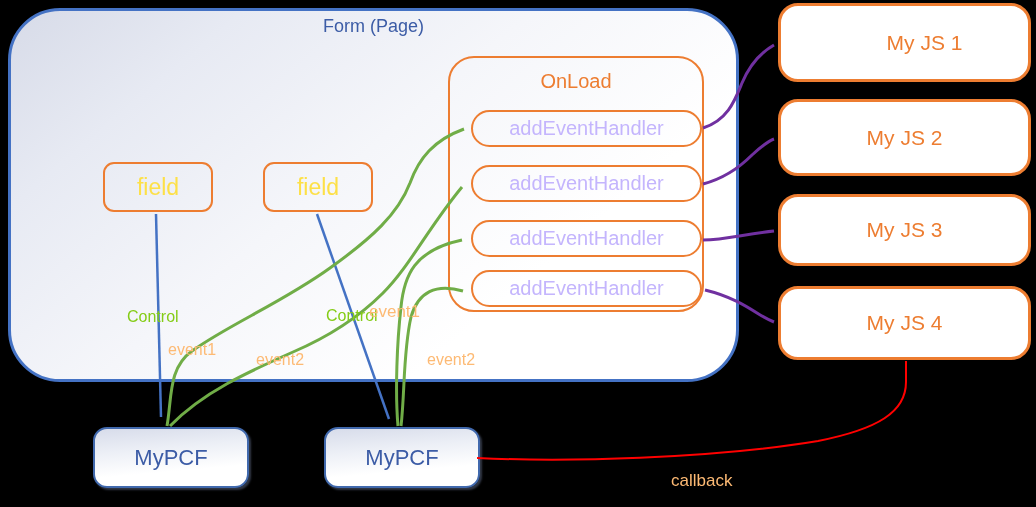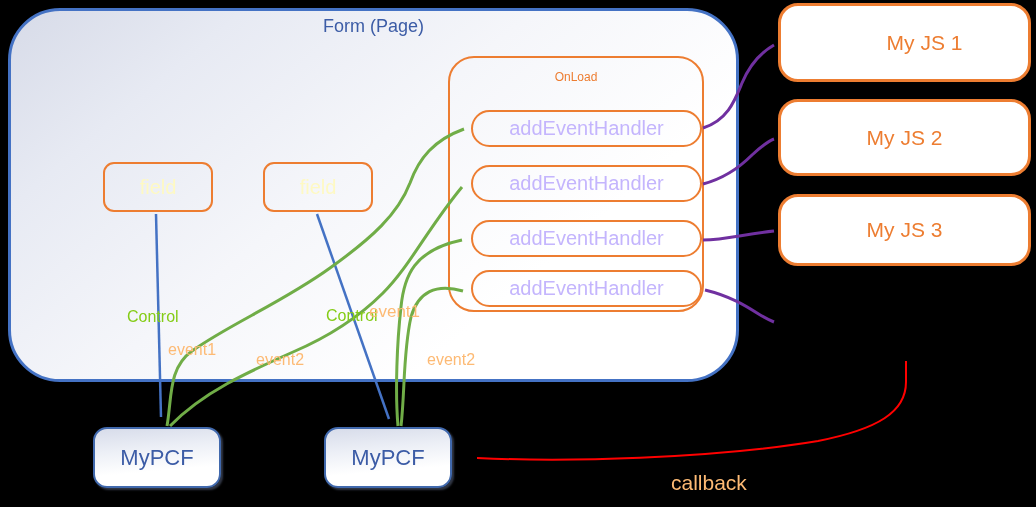--- a/index.html
+++ b/index.html
@@ -18,73 +18,73 @@
     border:3px solid #4472C4; border-radius:52px;
     background:linear-gradient(140deg,#d7dbe8 0%,#e7eaf3 20%,#f5f6fa 45%,#ffffff 72%);
   }
   .form-title {
     position:absolute; left:8px; top:16px; width:731px; text-align:center;
     color:#3C5CA6; font-size:18px;
   }
   
   .field-box {
     width:110px; height:50px; border:2.5px solid #ED7D31; border-radius:11px;
-    color:#fef9c3; font-size:20px;
+    color:#fde047; font-size:23px;
   }
   .field-1 { left:103px; top:162px; }
   .field-2 { left:263px; top:162px; }
   
   .onload-box {
     left:448px; top:56px; width:256px; height:256px;
     border:2.5px solid #ED7D31; border-radius:26px;
   }
   .onload-title {
     position:absolute; left:448px; top:70px; width:256px; text-align:center;
-    color:#ED7D31; font-size:12px;
+    color:#ED7D31; font-size:20px;
   }
   
   .pill {
     left:471px; width:231px; height:37px;
     border:2.5px solid #ED7D31; border-radius:19px;
     color:#c4b5fd; font-size:20px;
   }
   .pill-1 { top:110px; } .pill-2 { top:165px; } .pill-3 { top:220px; } .pill-4 { top:270px; }
   
   .myjs {
     left:778px; width:253px;
     border:3px solid #ED7D31; border-radius:20px; background:#ffffff;
     color:#ED7D31; font-size:21px;
   }
   .myjs-1 { top:3px;  height:79px;padding-left:40px; }
   .myjs-2 { top:99px; height:77px; }
   .myjs-3 { top:194px; height:72px; }
   .myjs-4 { top:286px; height:74px; }
   
   .mypcf {
-    width:128px; height:61px;
+    width:156px; height:61px;
     border:2.5px solid #4169AD; border-radius:14px;
     background:linear-gradient(175deg,#d7dcea 0%,#eceff6 35%,#ffffff 70%);
     color:#3C5CA6; font-size:22px;
     box-shadow:2px 2px 2px rgba(90,100,125,0.55);
   }
   .mypcf-1 { left:93px; top:427px; }
   .mypcf-2 { left:324px; top:427px; }
   
   .edge-label {
     position:absolute; z-index:7; white-space:nowrap;
     font-size:16px; color:#fdba74;
   }
   .edge-label.blue { color:#84cc16; }
   .lbl-control-1 { left:127px; top:308px; }
   .lbl-control-2 { left:326px; top:307px; }
   .lbl-event1-l  { left:168px; top:341px; }
   .lbl-event2-l  { left:256px; top:351px; }
   .lbl-event1-r  { left:369px; top:302px; font-size:17px; }
   .lbl-event2-r  { left:427px; top:351px; }
-  .lbl-callback  { left:671px; top:471px; font-size:21px; }
+  .lbl-callback  { left:671px; top:471px; font-size:17px; }
   
   .edges { position:absolute; left:0; top:0; z-index:5; }
   .edges path { fill:none; }
 </style>
 </head>
 <body>
 
 <div class="stage">
 
   <div class="box form-box"></div>
@@ -114,20 +114,23 @@
   </div>
 
   <div class="box myjs myjs-1">
     <span>My JS 1</span>
   </div>
   <div class="box myjs myjs-2">
     <span>My JS 2</span>
   </div>
   <div class="box myjs myjs-3">
     <span>My JS 3</span>
+  </div>
+  <div class="box myjs myjs-4">
+    <span>My JS 4</span>
   </div>
 
   <div class="box mypcf mypcf-1">
     <span>MyPCF</span>
   </div>
   <div class="box mypcf mypcf-2">
     <span>MyPCF</span>
   </div>
 
   <svg class="edges" width="1036" height="507" viewBox="0 0 1036 507">

